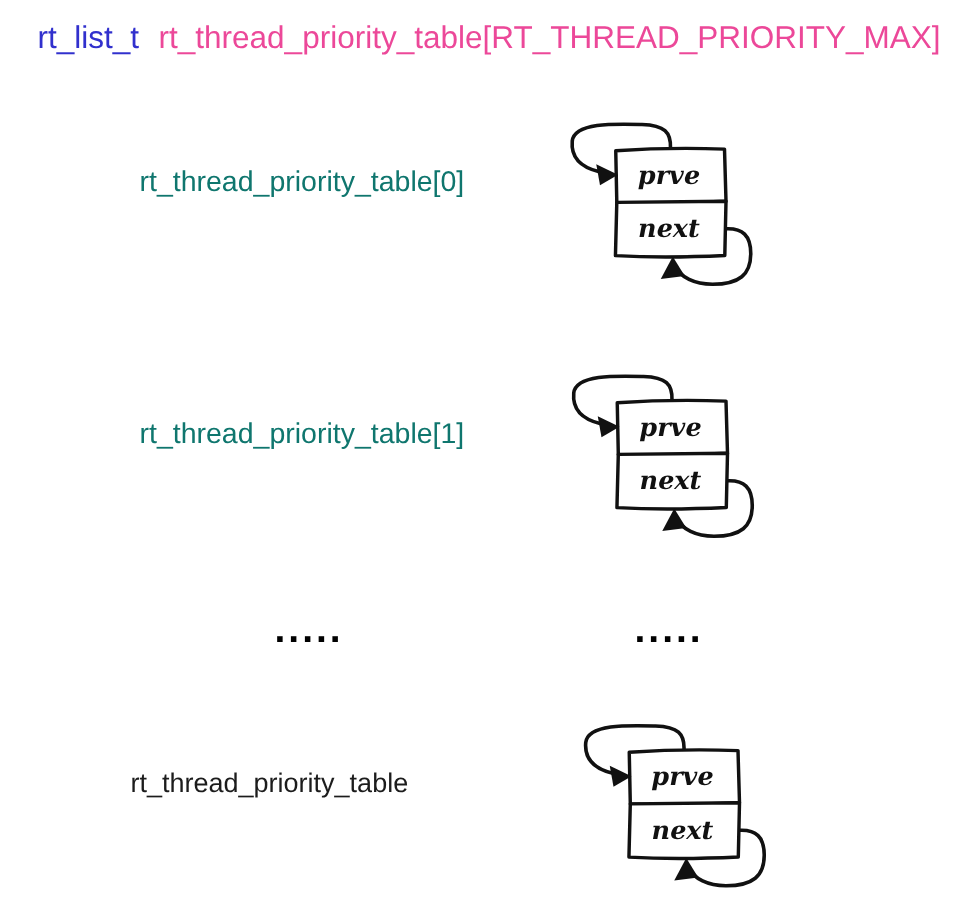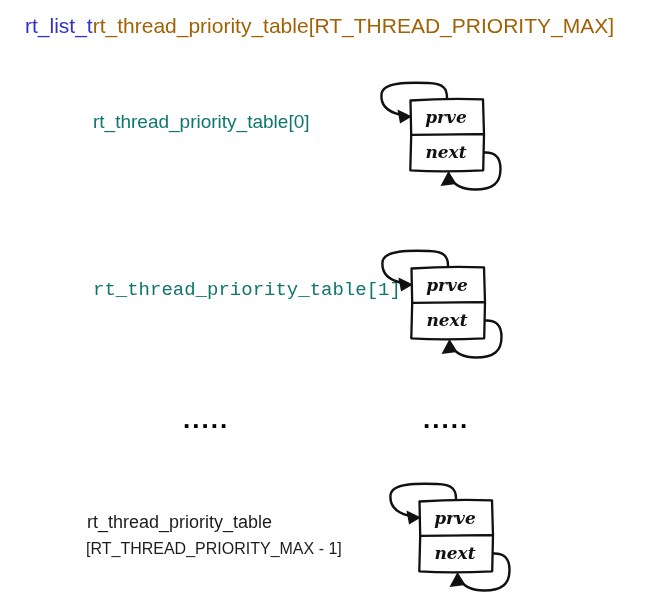--- a/index.html
+++ b/index.html
@@ -25,33 +25,34 @@
     font-size: 21px;
     line-height: 26px;
     white-space: nowrap;
   }
   .title .type-link {
     color: #3130cd;
     text-decoration: none;
     cursor: pointer;
   }
   .title .decl {
-    color: #a16207;
+    color: #ec4899;
+    margin-left: 13px;
     text-align: center;
   }
 
   
   .row-label {
     font-size: 19px;
     line-height: 24px;
     white-space: nowrap;
     color: #0f766e;
   }
   .row-label.r0 { left: 93px;  top: 110px; }
-  .row-label.r1 { left: 93px;  top: 278px; font-family: Liberation Mono, monospace; }
+  .row-label.r1 { left: 93px;  top: 278px; }
   .last-label-l1 { left: 87px; top: 510px; font-size: 18px; line-height: 24px; white-space: nowrap; }
   .last-label-l2 { left: 86px; top: 539px; font-size: 16px; line-height: 20px; white-space: nowrap; }
 
   
   .dots {
     font-family: "Liberation Sans", sans-serif;
     font-weight: 900;
     font-size: 26px;
     line-height: 30px;
     letter-spacing: 2px;
@@ -98,21 +99,20 @@
   </div>
 
   <div class="abs row-label r0">rt_thread_priority_table[0]</div>
 
   <div class="abs row-label r1">rt_thread_priority_table[1]</div>
 
   <div class="abs dots left">.....</div>
   <div class="abs dots right">.....</div>
 
   <div class="abs last-label-l1">rt_thread_priority_table</div>
-  <div class="abs last-label-l2">[RT_THREAD_PRIORITY_MAX - 1]</div>
 
   <svg class="abs node-svg n0" width="136" height="120" viewBox="0 0 136 120">
     <path class="loop" d="M75 20 C75.5 9 71 4.5 56 4 C38 3.5 11 2.5 9.5 15 C8.5 26 15 32.5 27.5 35.5"></path>
     <path class="loop" d="M112 73.5 C123 73 128.5 78 128.5 90 C128.5 104 121 110.5 103 110.5 C91 110.5 81.5 106 78.5 98.5"></path>
     <path class="cell" d="M38.5 21.5 C62 19.9 90 19.6 111 20.4 L112 55.2 C85 56.3 58 56.5 39.2 55.9 Z"></path>
     <path class="cell" d="M39.2 55.9 L112 55.2 L111.2 91.3 C84 92.6 56 92.4 38.3 91.4 Z"></path>
     <polygon class="ah" points="40,37.5 25.5,30.5 28,44.5"></polygon>
     <polygon class="ah" points="76.5,92 68.5,107 84.5,105"></polygon>
     <text x="74" y="43.5">prve</text>
     <text x="74" y="79">next</text>

